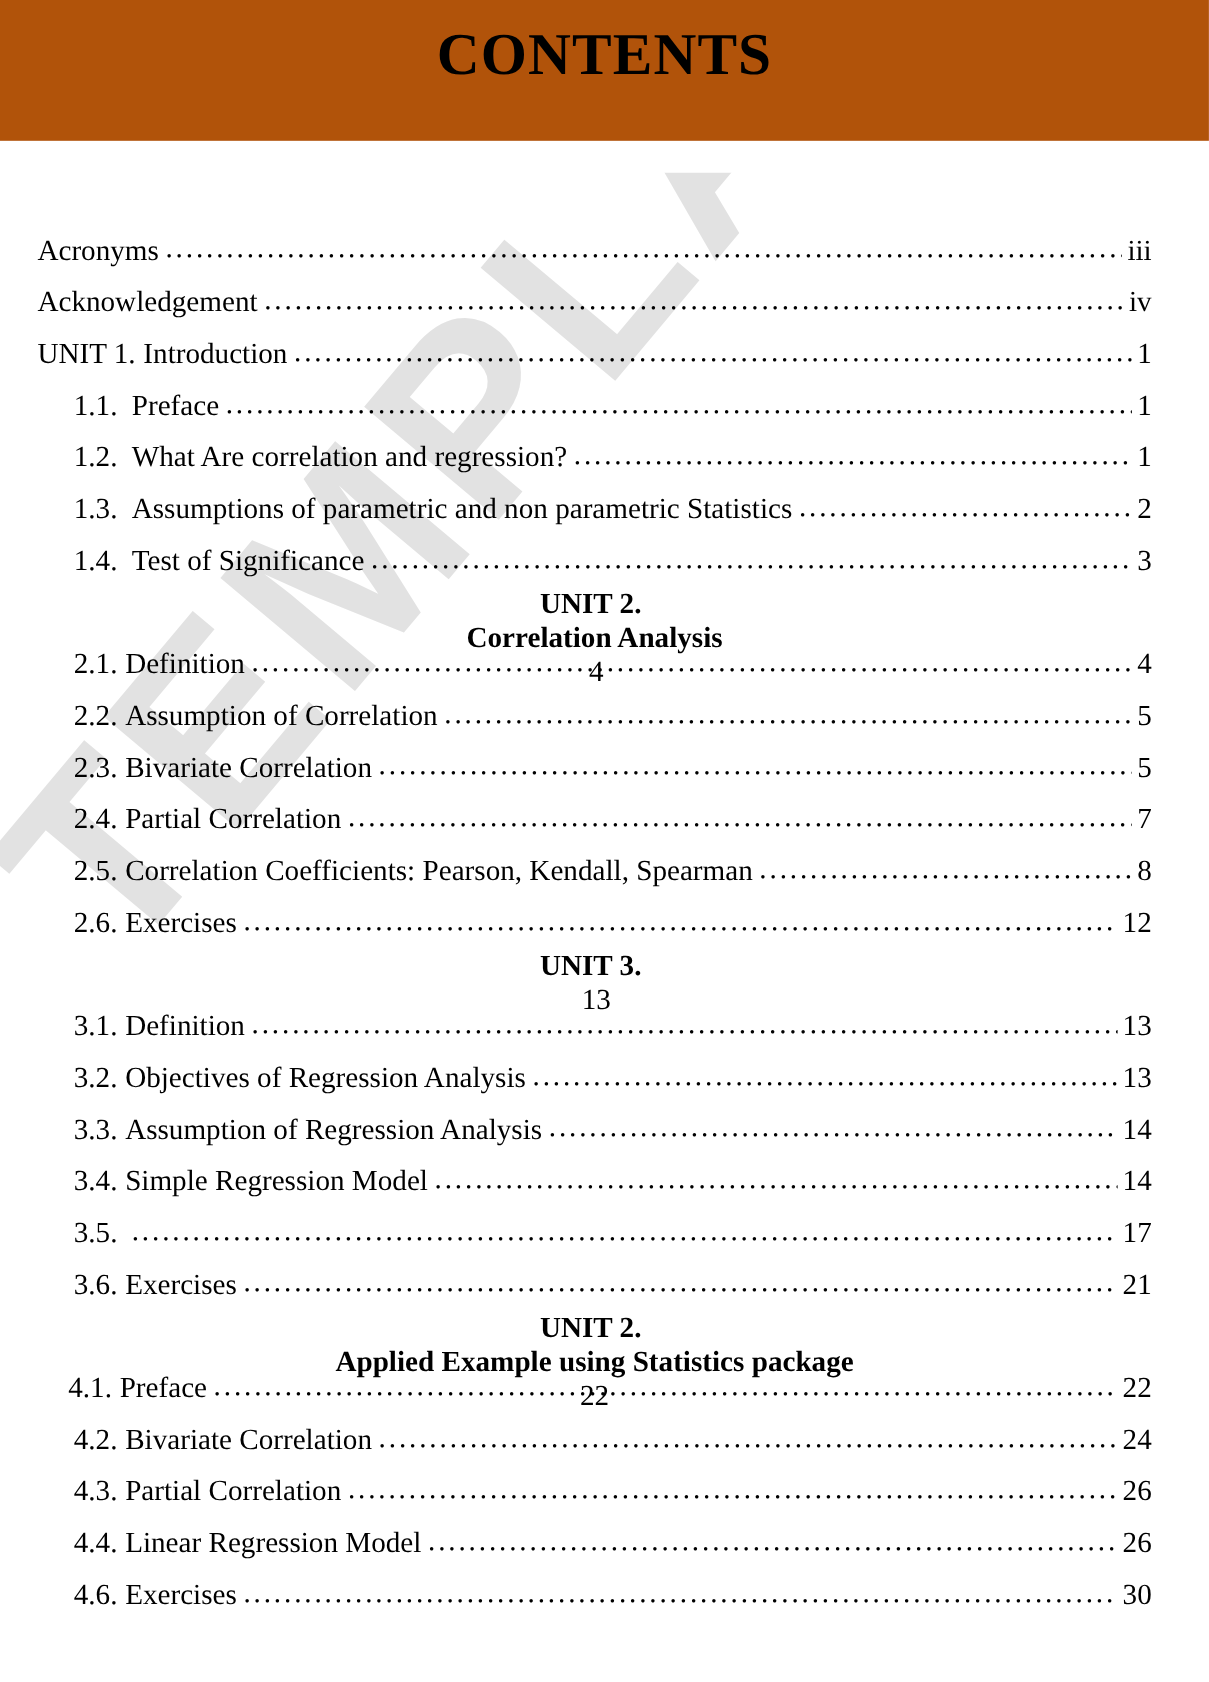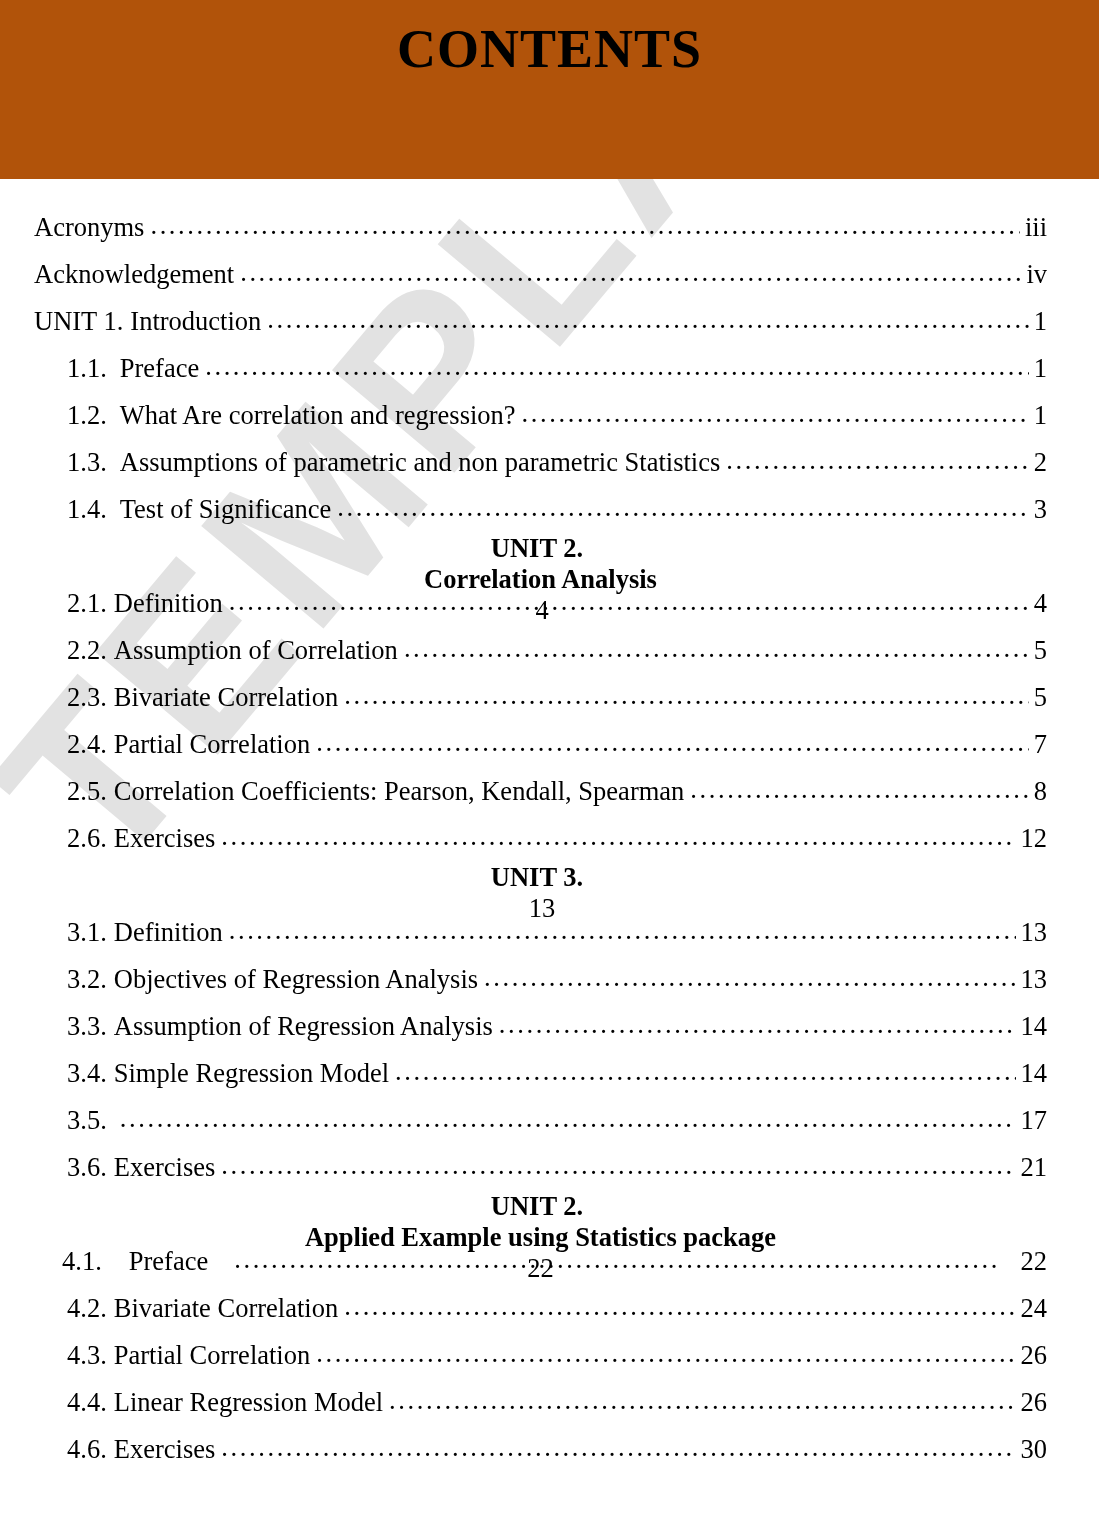--- a/index.html
+++ b/index.html
@@ -14,21 +14,21 @@
     overflow: hidden;
     position: relative;
   }
 
   
   #header-band {
     position: absolute;
     top: 0;
     left: 0;
     width: 1099px;
-    height: 179px;
+    height: 128px;
     background: #b1530a;
     z-index: 3;
   }
   #page-title {
     position: absolute;
     top: 22px;
     left: 0;
     width: 1099px;
     text-align: center;
     font-size: 54px;
@@ -79,21 +79,21 @@
     height: 47px;
     padding-left: 34px;
     padding-right: 52px;
     box-sizing: border-box;
     color: #000000;
     font-size: 26.5px;
     white-space: nowrap;
   }
   .toc-row.level-1 { padding-left: 34px; }
   .toc-row.level-2 { padding-left: 67px; }
-  .toc-row.level-2b { padding-left: 62px; gap: 20px; }
+  .toc-row.level-2b { padding-left: 62px; }
   .toc-row.bold { font-weight: bold; flex-direction: column; }
 
   .toc-num {
     flex: 0 0 auto;
   }
   .toc-num.gap { margin-right: 13px; }
   .toc-num.nogap { margin-right: 7px; }
 
   .toc-label {
     flex: 0 0 auto;

